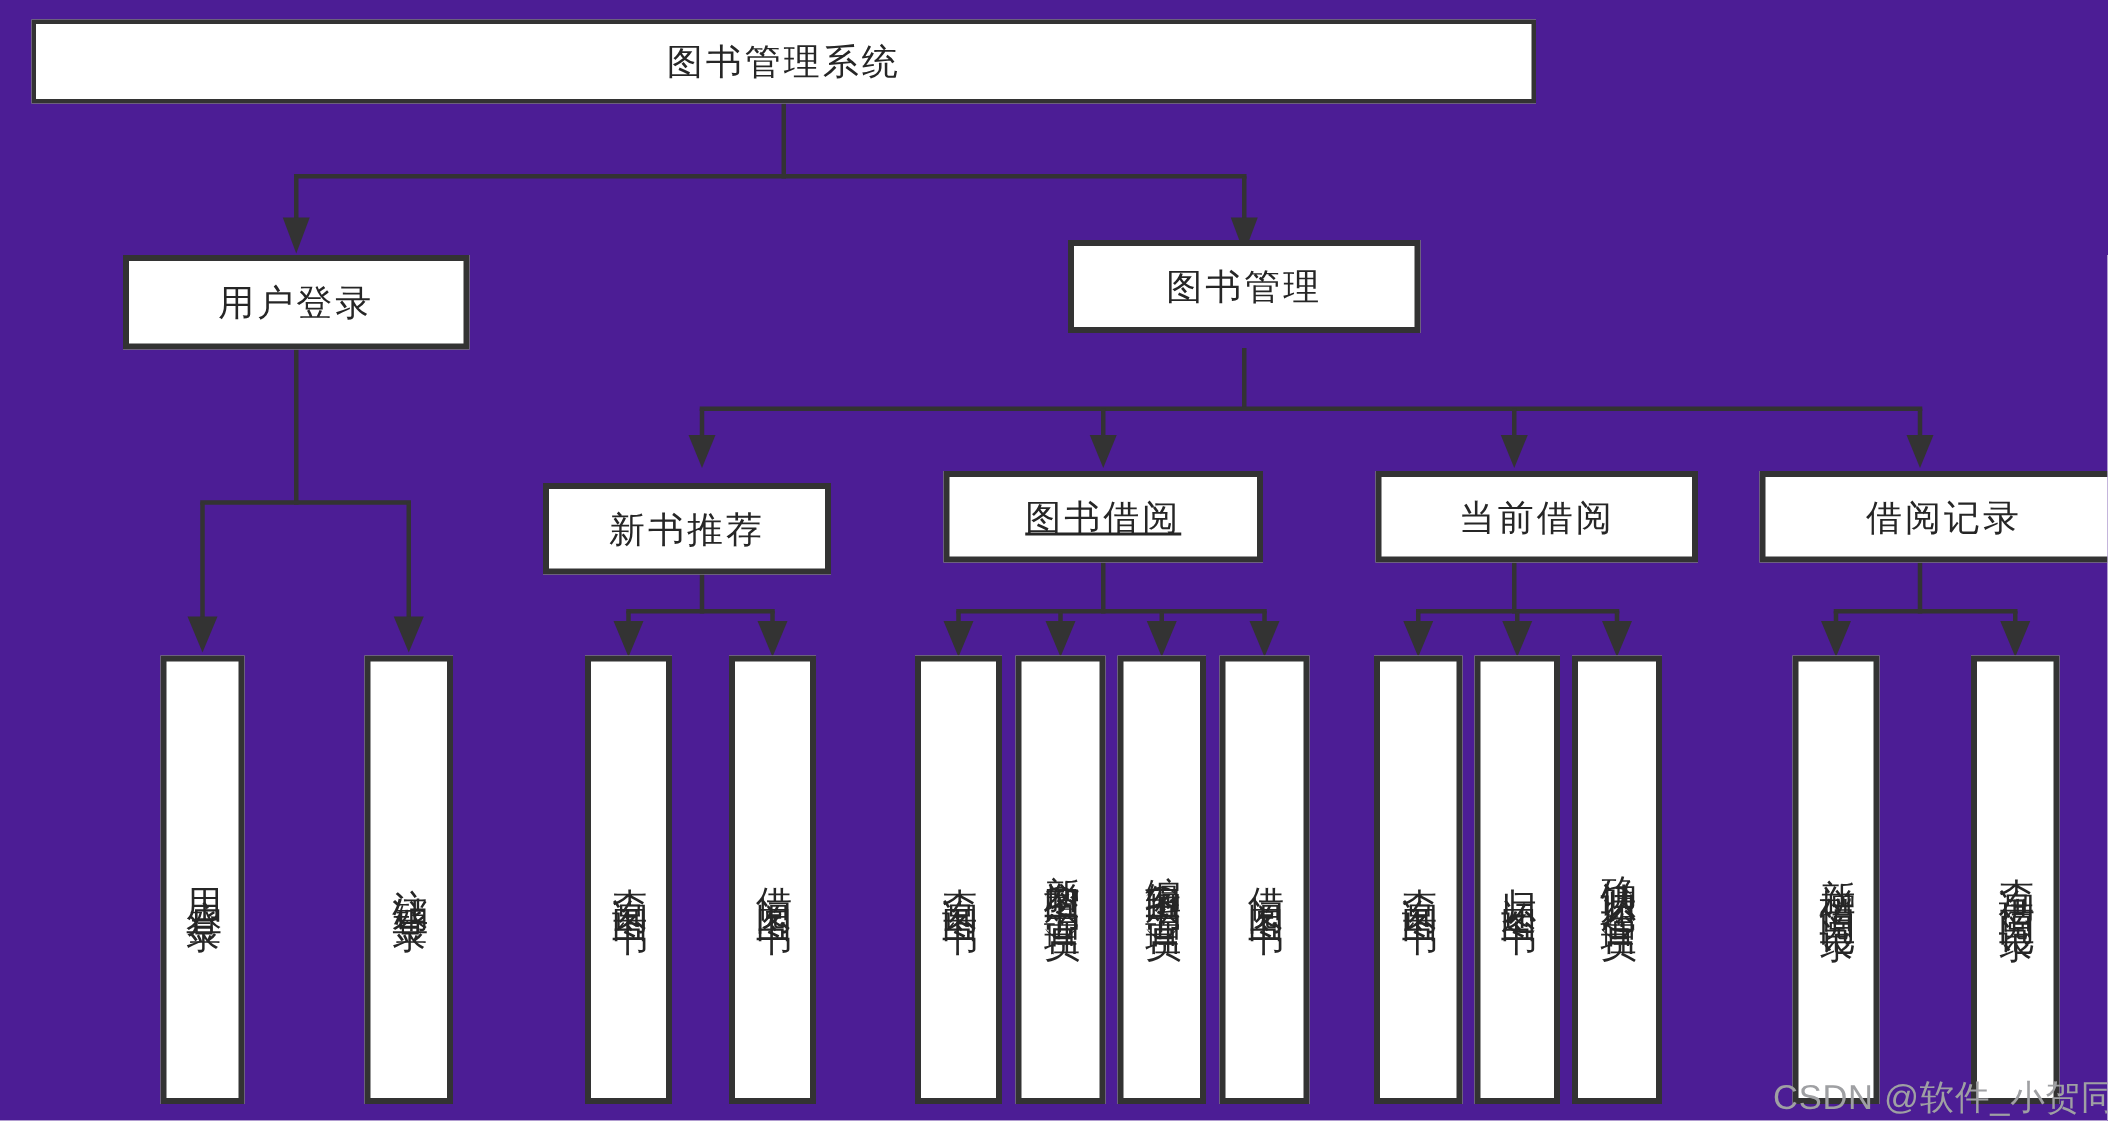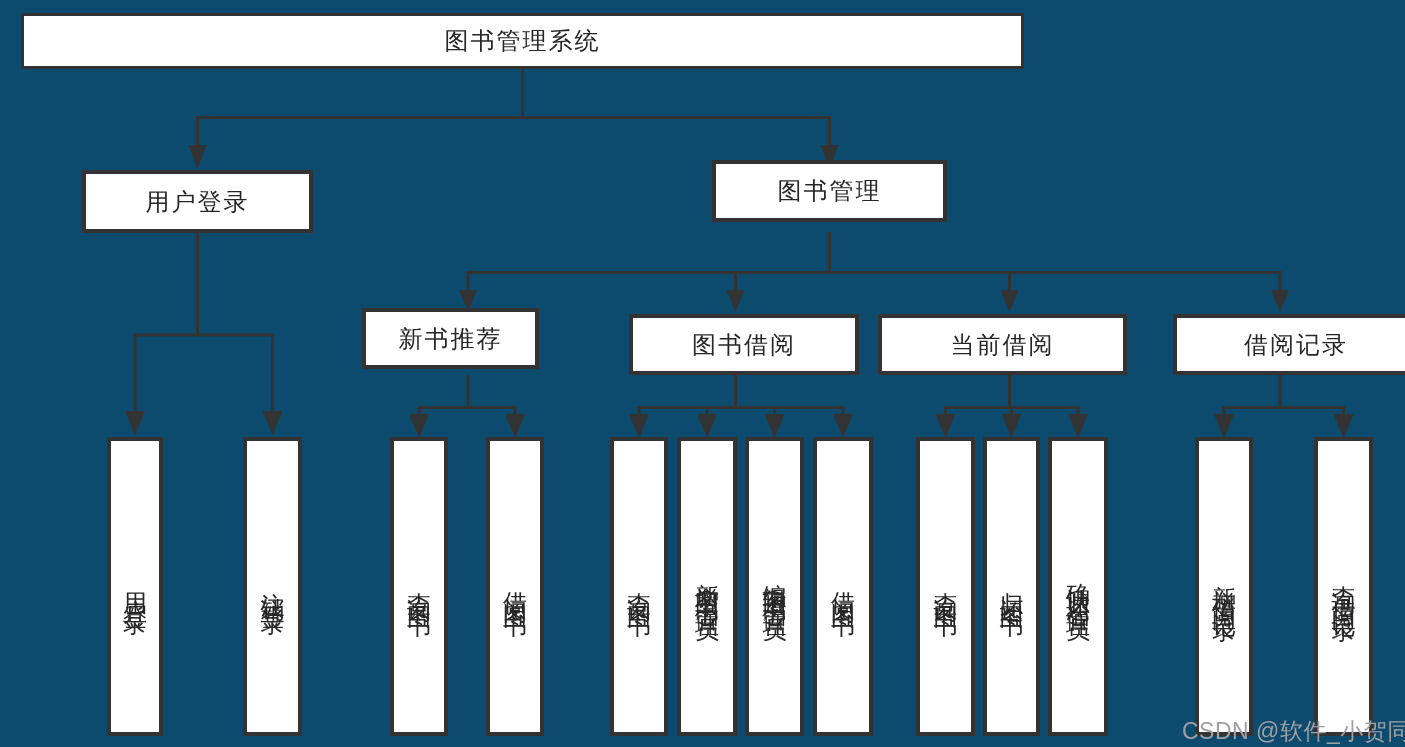--- a/index.html
+++ b/index.html
@@ -1,19 +1,19 @@
 <!DOCTYPE html>
 <html><head>
 <meta charset="utf-8">
 <style>
   html,body { margin:0; padding:0; background:#ffffff; }
   .canvas {
     position:relative;
     width:1405px; height:747px;
-    background:#0c4a6e;
+    background:#4c1d95;
     font-family:"Liberation Sans","DejaVu Sans",sans-serif;
     overflow:hidden;
   }
   svg.connectors { position:absolute; left:0; top:0; z-index:1; }
   .box {
     position:absolute;
     box-sizing:border-box;
     background:#ffffff;
     border:4px solid #333333;
     display:flex;
@@ -124,27 +124,27 @@
     <span class="hlabel">图书管理系统</span>
   </div>
 
   <div class="box" style="left:82px; top:170px; width:231px; height:63px;">
     <span class="hlabel">用户登录</span>
   </div>
   <div class="box" style="left:712px; top:160px; width:235px; height:62px;">
     <span class="hlabel">图书管理</span>
   </div>
 
-  <div class="box" style="left:362px; top:308px; width:177px; height:61px;">
+  <div class="box" style="left:362px; top:322px; width:192px; height:61px;">
     <span class="hlabel">新书推荐</span>
   </div>
-  <div class="box" style="left:629px; top:314px; width:230px; height:61px;">
+  <div class="box" style="left:629px; top:314px; width:213px; height:61px;text-decoration:underline;">
     <span class="hlabel">图书借阅</span>
   </div>
-  <div class="box" style="left:878px; top:314px; width:249px; height:61px;">
+  <div class="box" style="left:917px; top:314px; width:215px; height:61px;">
     <span class="hlabel">当前借阅</span>
   </div>
   <div class="box" style="left:1173px; top:314px; width:246px; height:61px;">
     <span class="hlabel">借阅记录</span>
   </div>
 
   <div class="box vbox" style="left:107px; top:437px; width:56px; height:299px;">
     <span class="vlabel">用户登录</span>
   </div>
   <div class="box vbox" style="left:243px; top:437px; width:59px; height:299px;">

